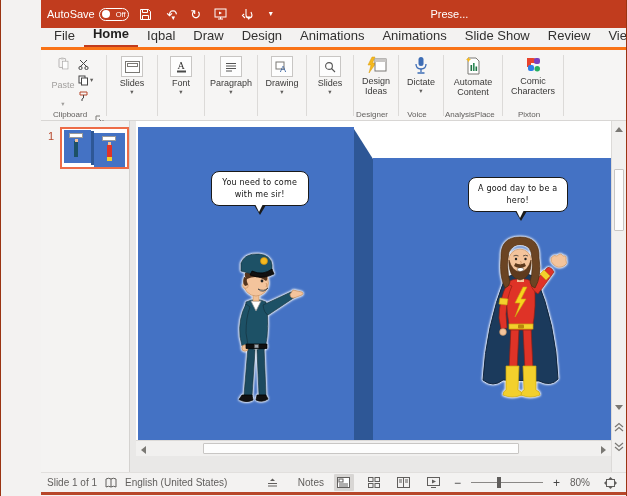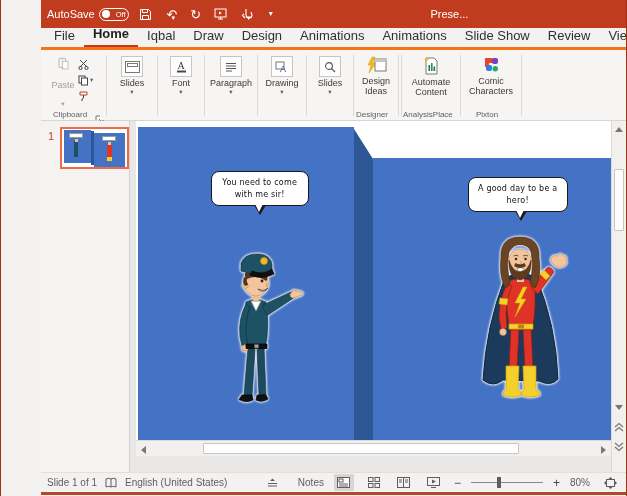--- a/index.html
+++ b/index.html
@@ -265,20 +265,32 @@
             <path d="M7 1 L3 9 h3 L4 17 L11 7 h-3.5 L10 1 Z" fill="#F5B91F" stroke="#D99A0B" stroke-width="0.5"></path>
             <rect x="10" y="3" width="11" height="12" fill="#fff" stroke="#7A7874"></rect>
             <rect x="10" y="3" width="11" height="3" fill="#C8C6C4"></rect>
           </svg>
         <span class="rlabel">Design Ideas</span>
       </div>
       <span class="grp-label">Designer</span>
     </div>
     <div class="rsep"></div>
 
+    <div class="rgroup" style="width:42px">
+      <div class="rbtn" style="width:40px">
+        <svg width="16" height="20" viewBox="0 0 16 20">
+            <rect x="5.5" y="1" width="5" height="9" rx="2.5" fill="#3E6DB5"></rect>
+            <path d="M3 8 q0 5 5 5 q5 0 5 -5" fill="none" stroke="#3E6DB5" stroke-width="1.3"></path>
+            <path d="M8 13 v3 M4.5 17 h7" stroke="#3E6DB5" stroke-width="1.3"></path>
+          </svg>
+        <span class="rlabel">Dictate</span>
+        <span class="chev">▾</span>
+      </div>
+      <span class="grp-label">Voice</span>
+    </div>
     <div class="rsep"></div>
 
     <div class="rgroup" style="width:56px">
       <div class="rbtn" style="width:54px">
         <svg width="18" height="20" viewBox="0 0 18 20">
             <path d="M4 2 h8 l3 3 v13 h-11 Z" fill="#fff" stroke="#7A7874"></path>
             <rect x="6.5" y="9" width="1.6" height="6" fill="#217346"></rect>
             <rect x="9" y="7" width="1.6" height="8" fill="#2E8B57"></rect>
             <rect x="11.5" y="10.5" width="1.6" height="4.5" fill="#217346"></rect>
             <path d="M4.5 1 l0.8 1.8 L7 3.6 l-1.7 0.8 L4.5 6.2 L3.7 4.4 L2 3.6 l1.7 -0.8 Z" fill="#F5B91F"></path>

